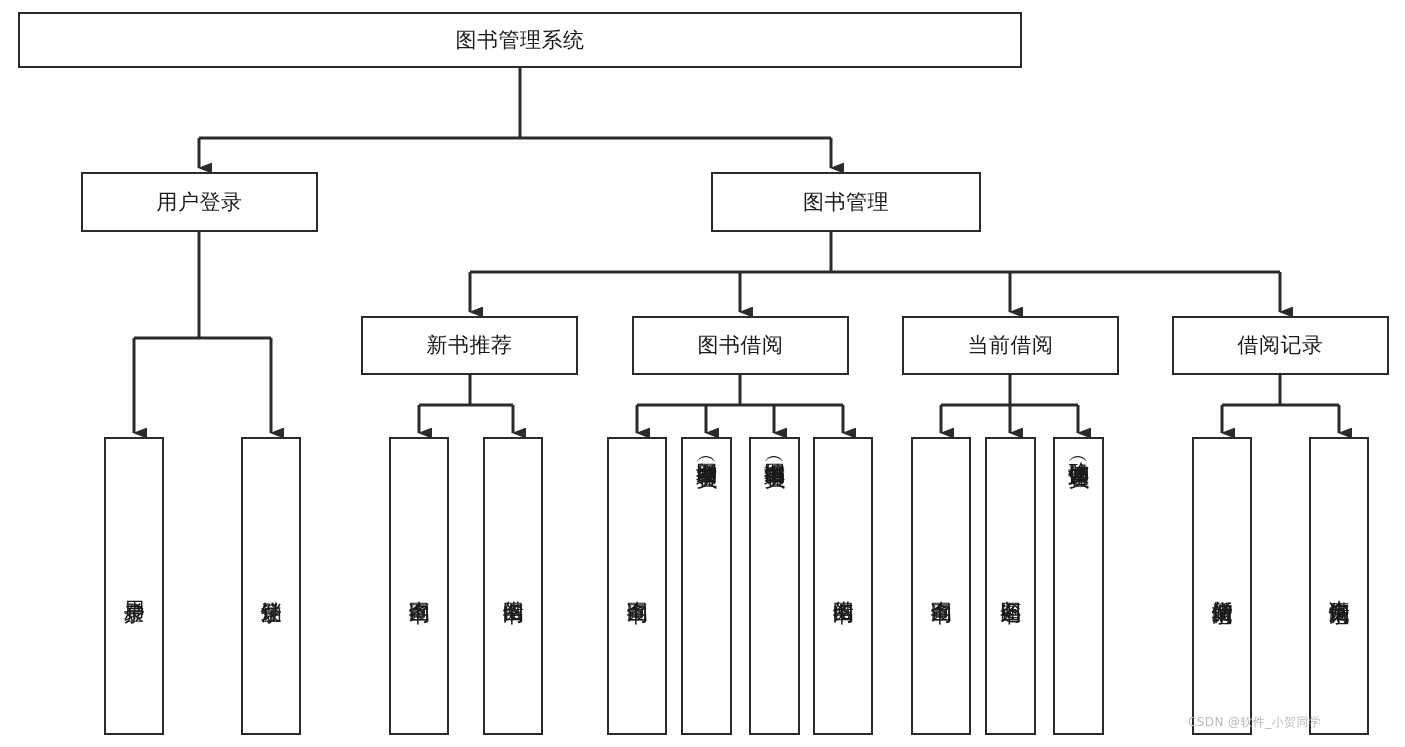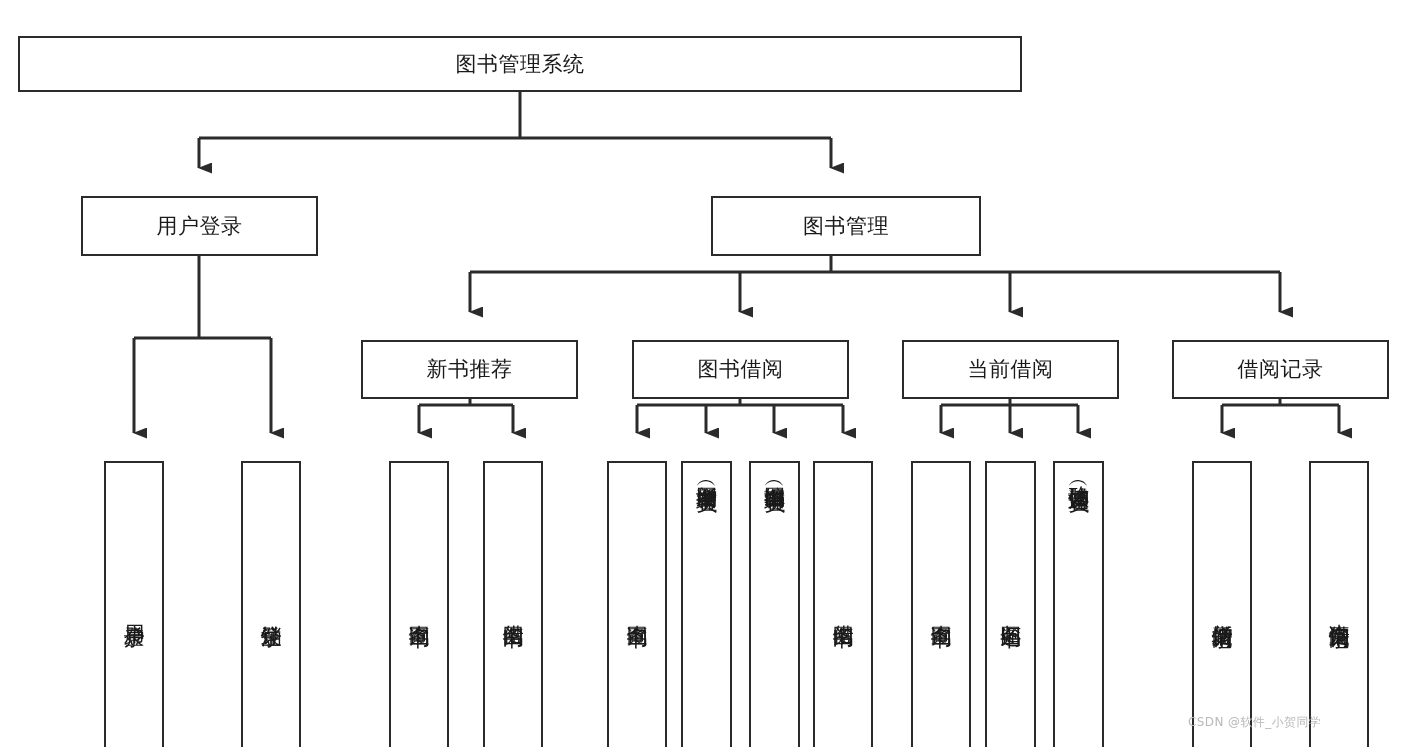--- a/index.html
+++ b/index.html
@@ -28,21 +28,20 @@
   }
   .node {
     position: absolute;
     box-sizing: border-box;
     background: #ffffff;
     border: 2px solid #2b2b2b;
     display: flex;
     align-items: center;
     justify-content: center;
     color: #1a1a1a;
-    margin-top: 24px;
   }
   .node-label {
     display: block;
     text-align: center;
     line-height: 1.18;
     color: #1a1a1a;
     white-space: nowrap;
   }
   .node.horizontal .node-label {
     font-size: 21px;

